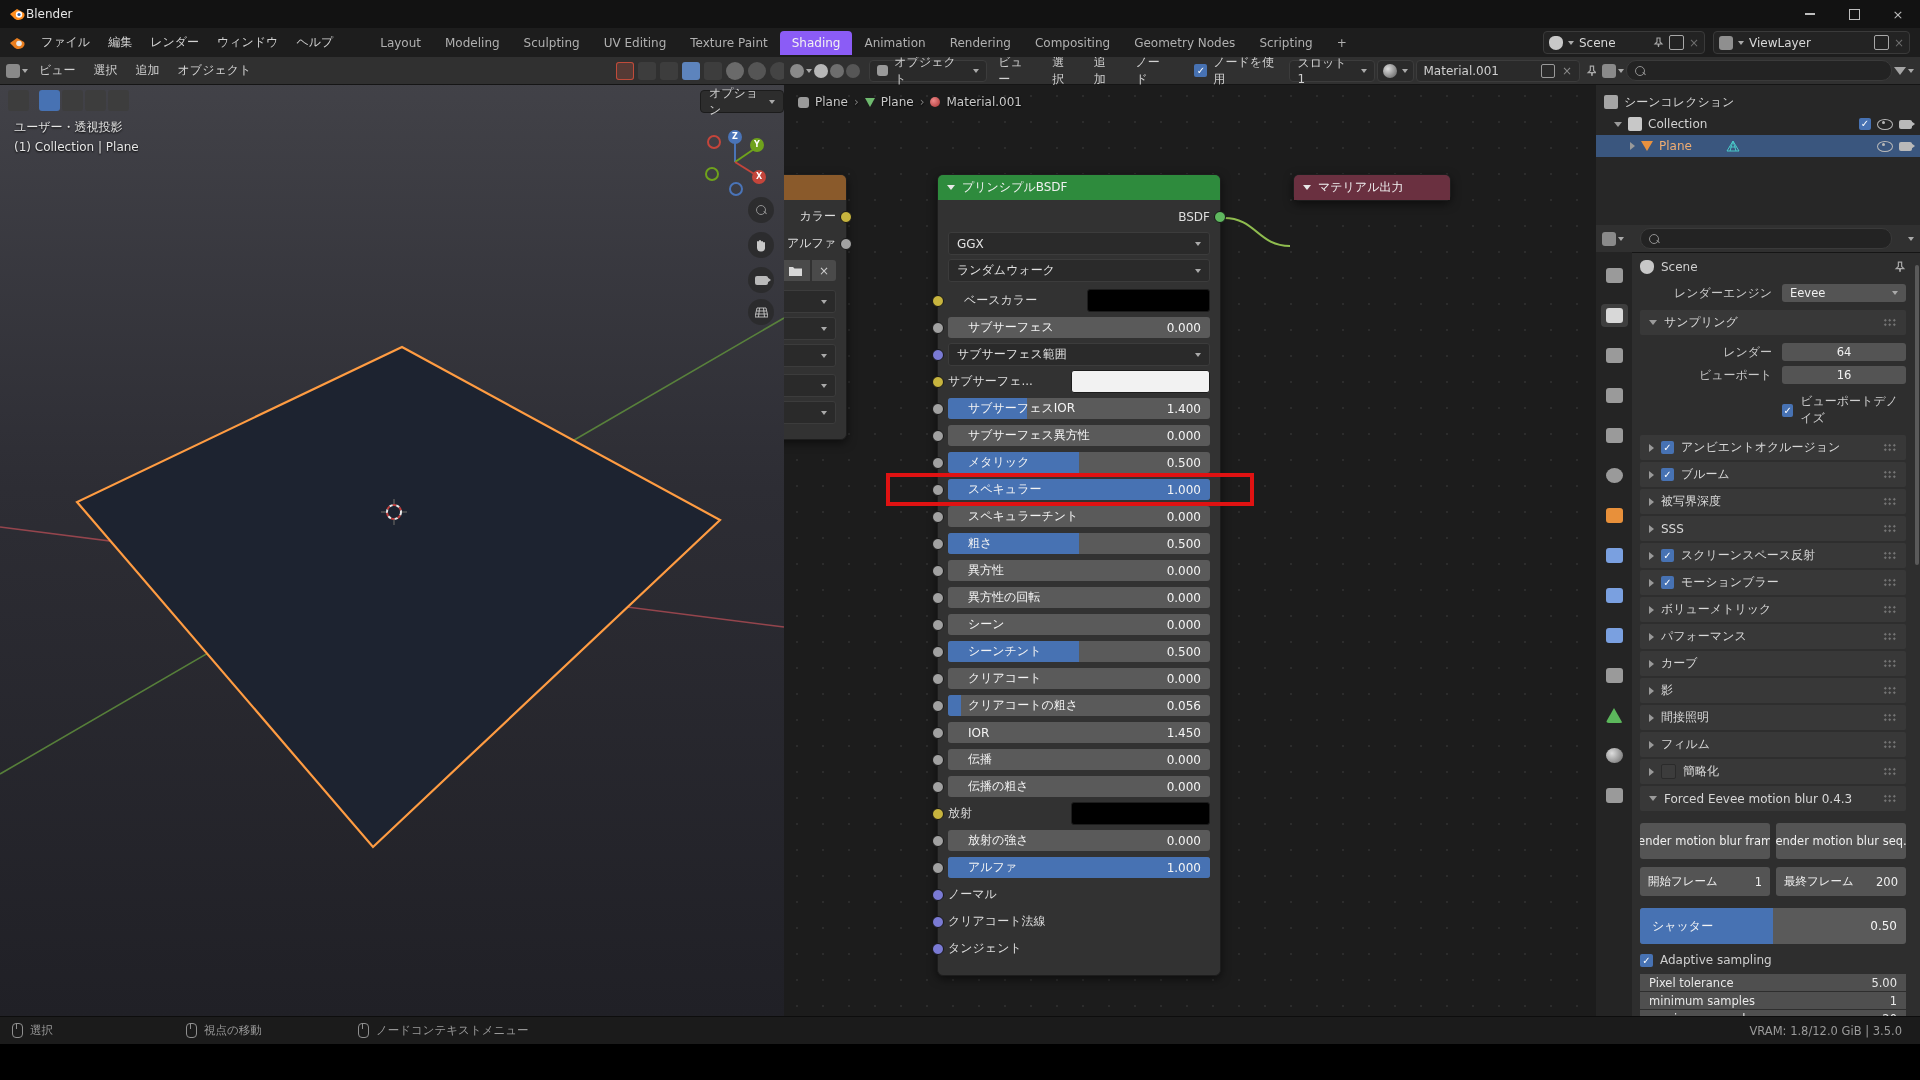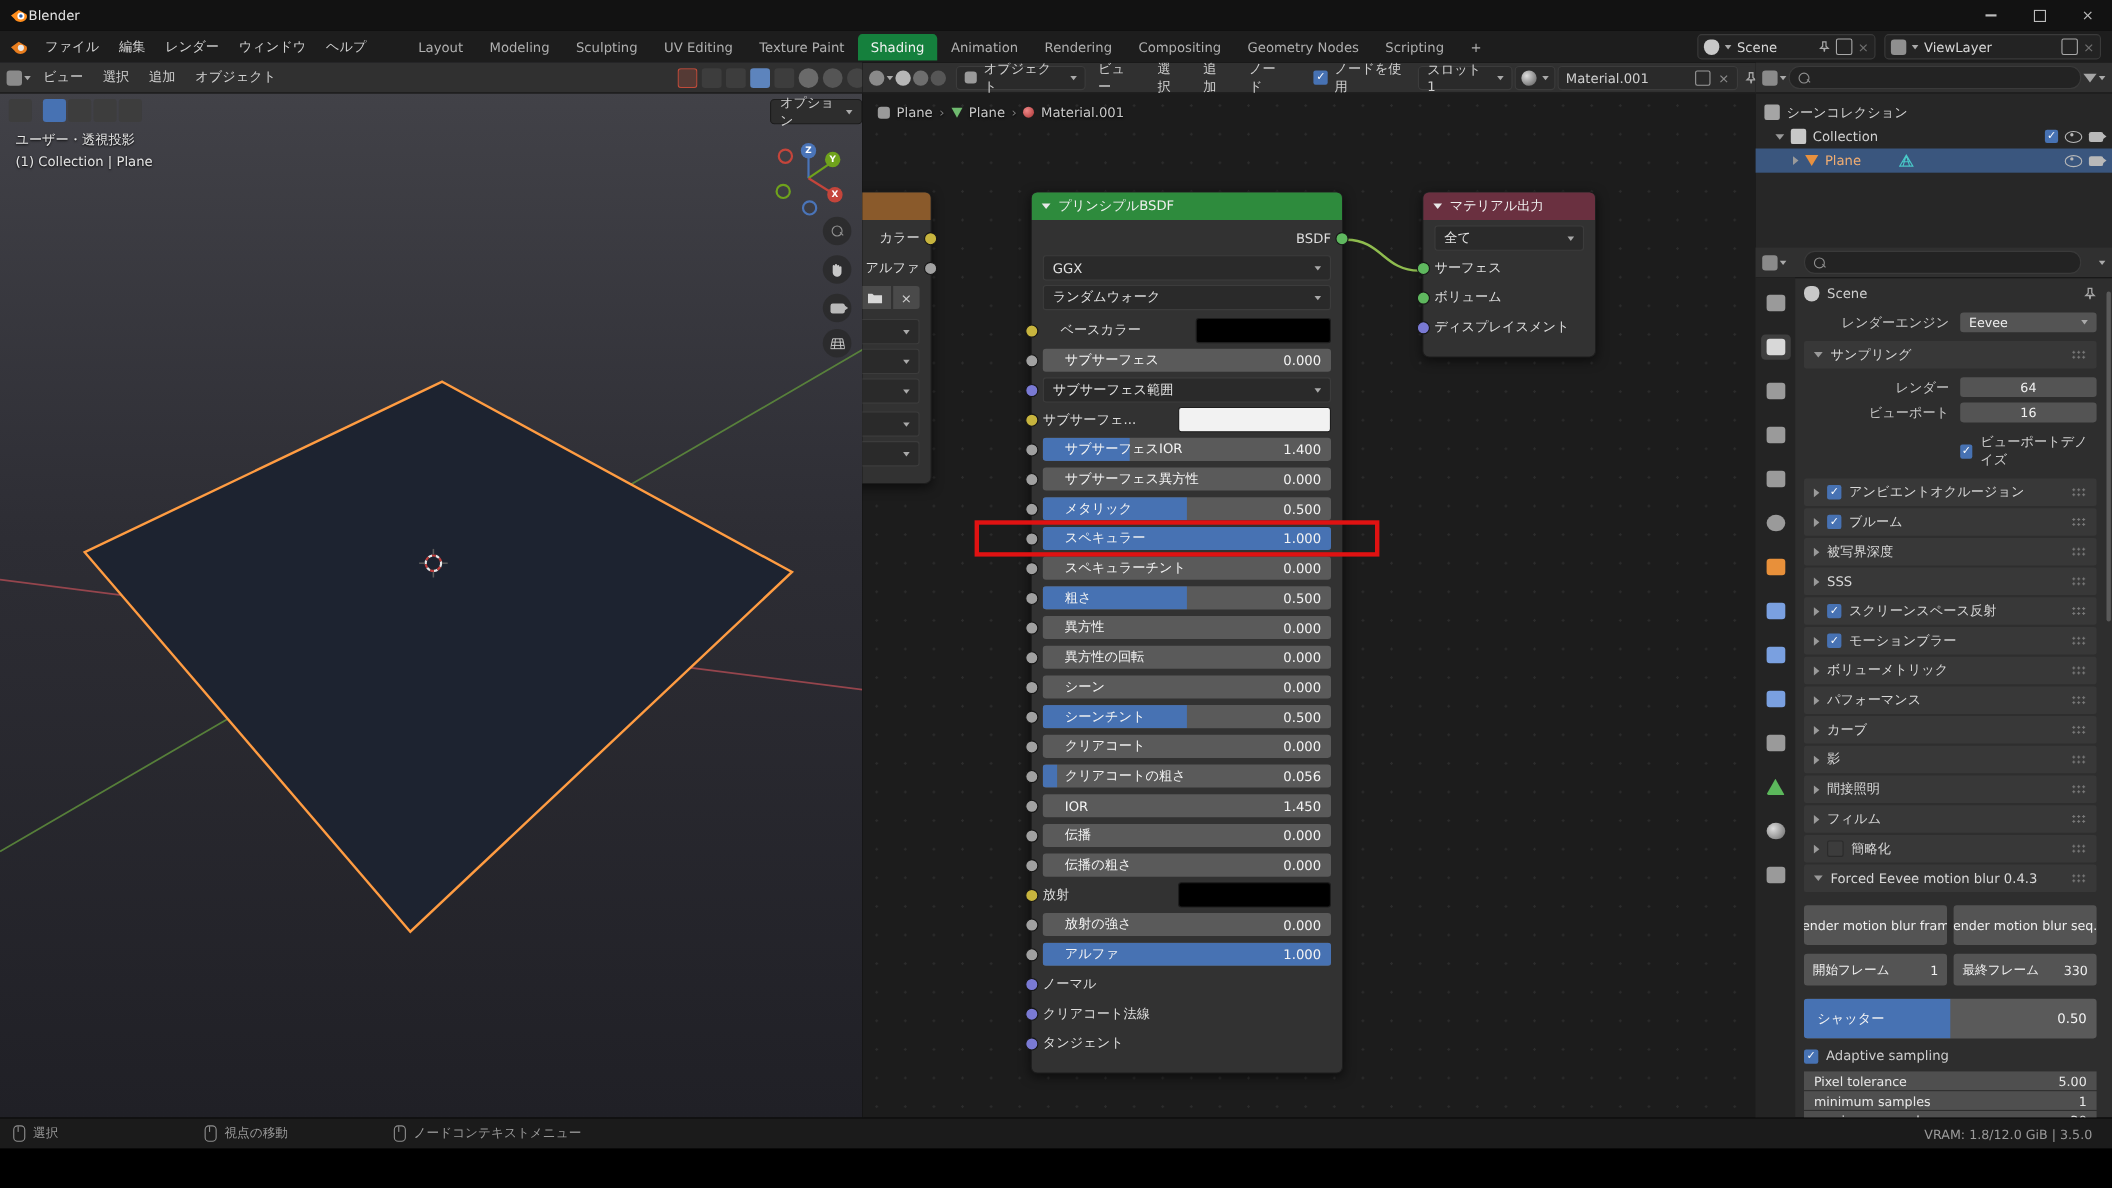--- a/index.html
+++ b/index.html
@@ -9,21 +9,21 @@
   .r{position:absolute;}
   .flex{display:flex;align-items:center;}
   .grow{flex:1;}
   
   #titlebar{left:0;top:0;width:1920px;height:28px;background:#121212;display:flex;align-items:center;}
   #titlebar .title{font-size:12px;color:#e5e5e5;margin-left:0;}
   .wbtn{width:44px;height:28px;display:flex;align-items:center;justify-content:center;color:#bdbdbd;font-size:13px;}
   #menubar{left:0;top:28px;width:1920px;height:29px;background:#1d1d1d;border-bottom:1px solid #101010;display:flex;align-items:center;font-size:12px;}
   .menu-item{padding:4px 9px;color:#d2d2d2;border-radius:3px;}
   .tab{padding:5px 12px;color:#b0b0b0;border-radius:4px 4px 0 0;white-space:nowrap;}
-  .tab.active{background:#15803d;color:#f2f2f2;}
+  .tab.active{background:#8b5cf6;color:#f2f2f2;}
   .idpill{display:flex;align-items:center;background:#232323;border:1px solid #3a3a3a;border-radius:4px;height:21px;padding:0 5px;gap:5px;font-size:12px;color:#d8d8d8;}
   
   .ehdr{background:#303030;border-bottom:1px solid #151515;display:flex;align-items:center;font-size:12px;color:#cfcfcf;gap:2px;padding:0 6px;}
   .caret{width:0;height:0;border-left:3.5px solid transparent;border-right:3.5px solid transparent;border-top:4.5px solid #aaa;display:inline-block;}
   .tri-r{width:0;height:0;border-top:4px solid transparent;border-bottom:4px solid transparent;border-left:5px solid #9a9a9a;display:inline-block;}
   .tri-d{width:0;height:0;border-left:4px solid transparent;border-right:4px solid transparent;border-top:5px solid #9a9a9a;display:inline-block;}
   .ico{width:18px;height:18px;border-radius:3px;background:#4a4a4a;display:inline-block;}
   .ico.sm{width:14px;height:14px;}
   .ico.round{border-radius:50%;}
   .cb{width:13px;height:13px;border-radius:2px;background:#4772b3;color:#fff;font-size:10px;line-height:13px;text-align:center;display:inline-block;}
@@ -553,42 +553,20 @@
           </div>
         </div>
     </div>
   </div>
 
   <div class="node" style="left:509px;top:117px;width:156px">
     <div class="nhead" style="background:#6a3040">
       <span class="tri-d" style="border-top-color:#e8e8e8"></span>
       <span>マテリアル出力</span>
     </div>
-    <div class="nbody">
-      <div class="nrow">
-        <span class="ndrop">
-            <span class="grow">全て</span>
-            <span class="caret"></span>
-          </span>
-      </div>
-      <div id="out-rows">
-          <div class="nrow">
-            <span class="sock in s-green"></span>
-            <span>サーフェス</span>
-          </div>
-          <div class="nrow">
-            <span class="sock in s-green"></span>
-            <span>ボリューム</span>
-          </div>
-          <div class="nrow">
-            <span class="sock in s-vector"></span>
-            <span>ディスプレイスメント</span>
-          </div>
-        </div>
-    </div>
   </div>
 </div>
 
 <div id="outliner" class="r">
   <div class="ehdr" style="height:27px">
     <span class="ico sm" style="background:#8a8a8a"></span>
     <span class="caret"></span>
     <span class="searchpill grow">
         <span class="mag"></span>
       </span>
@@ -798,21 +776,21 @@
           <span class="pbtn">Render motion blur frame</span>
           <span class="pbtn">Render motion blur seq...</span>
         </div>
       <div class="flex" style="gap:6px;margin-bottom:12px" id="mb-frames">
           <span class="pillkv">
             <span>開始フレーム</span>
             <span>1</span>
           </span>
           <span class="pillkv">
             <span>最終フレーム</span>
-            <span>330</span>
+            <span>200</span>
           </span>
         </div>
       <div class="nslider" style="height:36px;margin-bottom:9px">
         <span class="fill" id="shutter-fill" style="width: 50%;"></span>
         <span class="lbl" style="margin-left:12px">シャッター</span>
         <span class="val">0.50</span>
       </div>
       <div class="flex" style="gap:7px;margin-bottom:7px">
         <span class="cb">✓</span>
         <span>Adaptive sampling</span>

